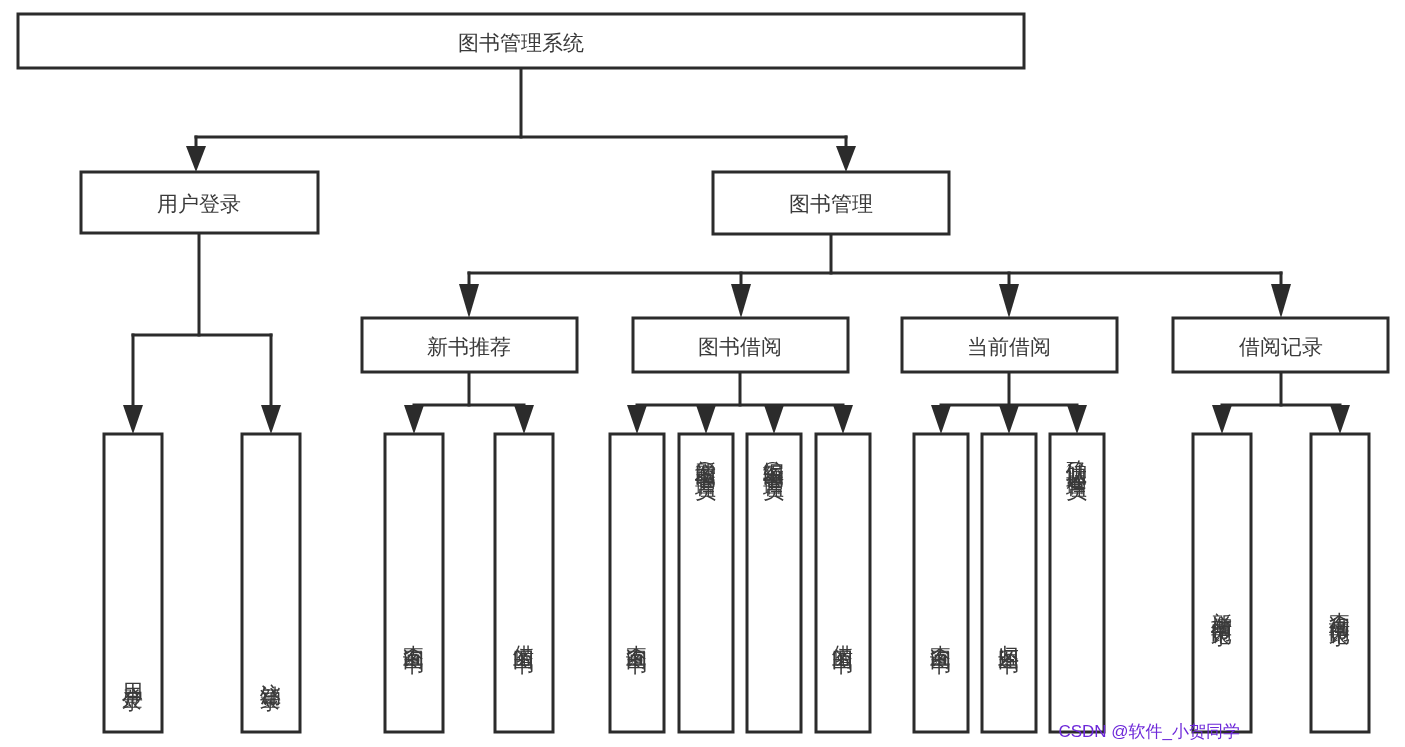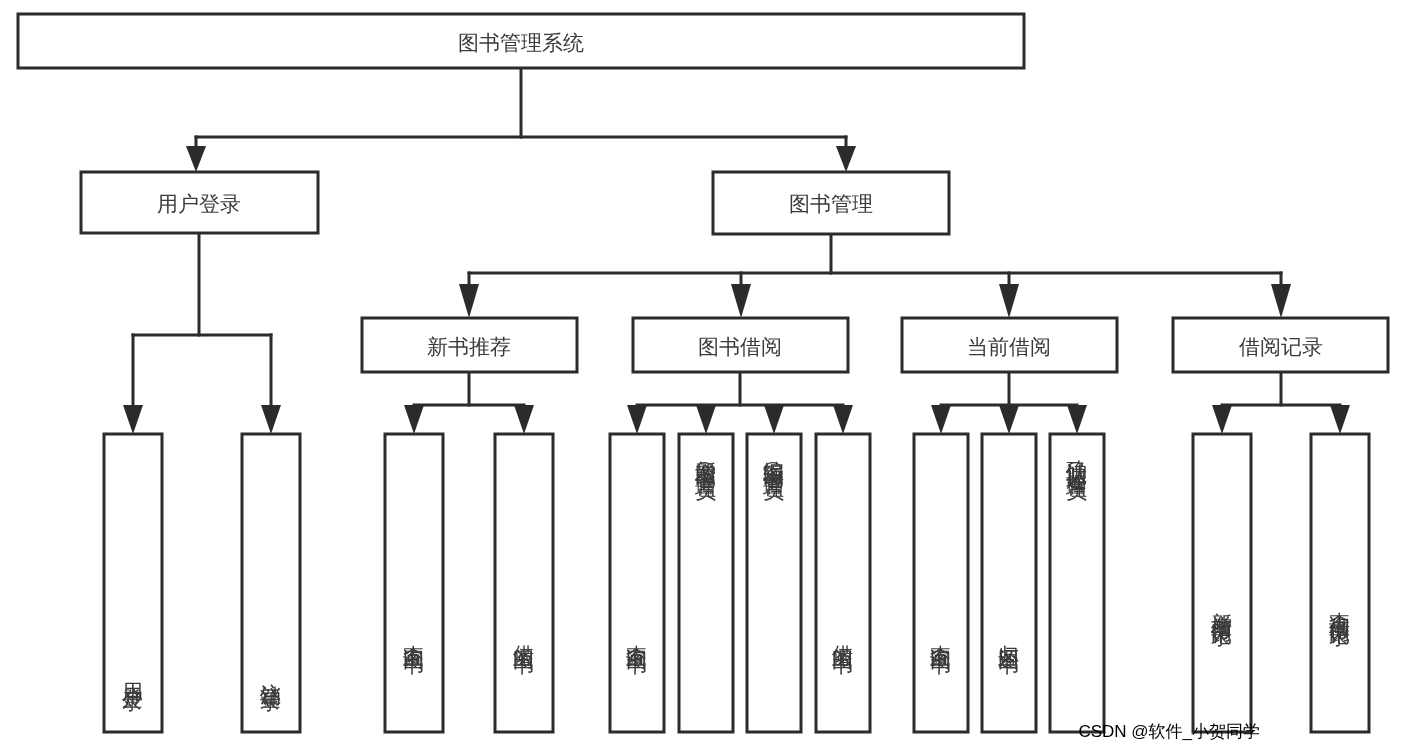--- a/index.html
+++ b/index.html
@@ -11,21 +11,20 @@
     width: 1405px;
     height: 747px;
     font-family: "Liberation Sans", "DejaVu Sans", sans-serif;
     overflow: hidden;
     position: relative;
   }
   #diagram-root {
     position: relative;
     width: 1248px;
     height: 747px;
-    padding-left: 20px;
   }
   svg.diagram-svg {
     position: absolute;
     top: 0;
     left: 0;
     width: 1405px;
     height: 747px;
     display: block;
   }
   .node-box {
@@ -57,21 +56,21 @@
     writing-mode: vertical-rl;
     text-orientation: upright;
     letter-spacing: 3px;
   }
   .watermark {
     position: absolute;
     right: 8px;
     bottom: 4px;
     font-family: "Liberation Sans", "DejaVu Sans", sans-serif;
     font-size: 17px;
-    color: #000000;
+    color: #6d28d9;
     white-space: nowrap;
     pointer-events: none;
   }
 </style>
 </head>
 <body>
 
 <div id="diagram-root">
 
   <svg class="diagram-svg" viewBox="0 0 1405 747">

